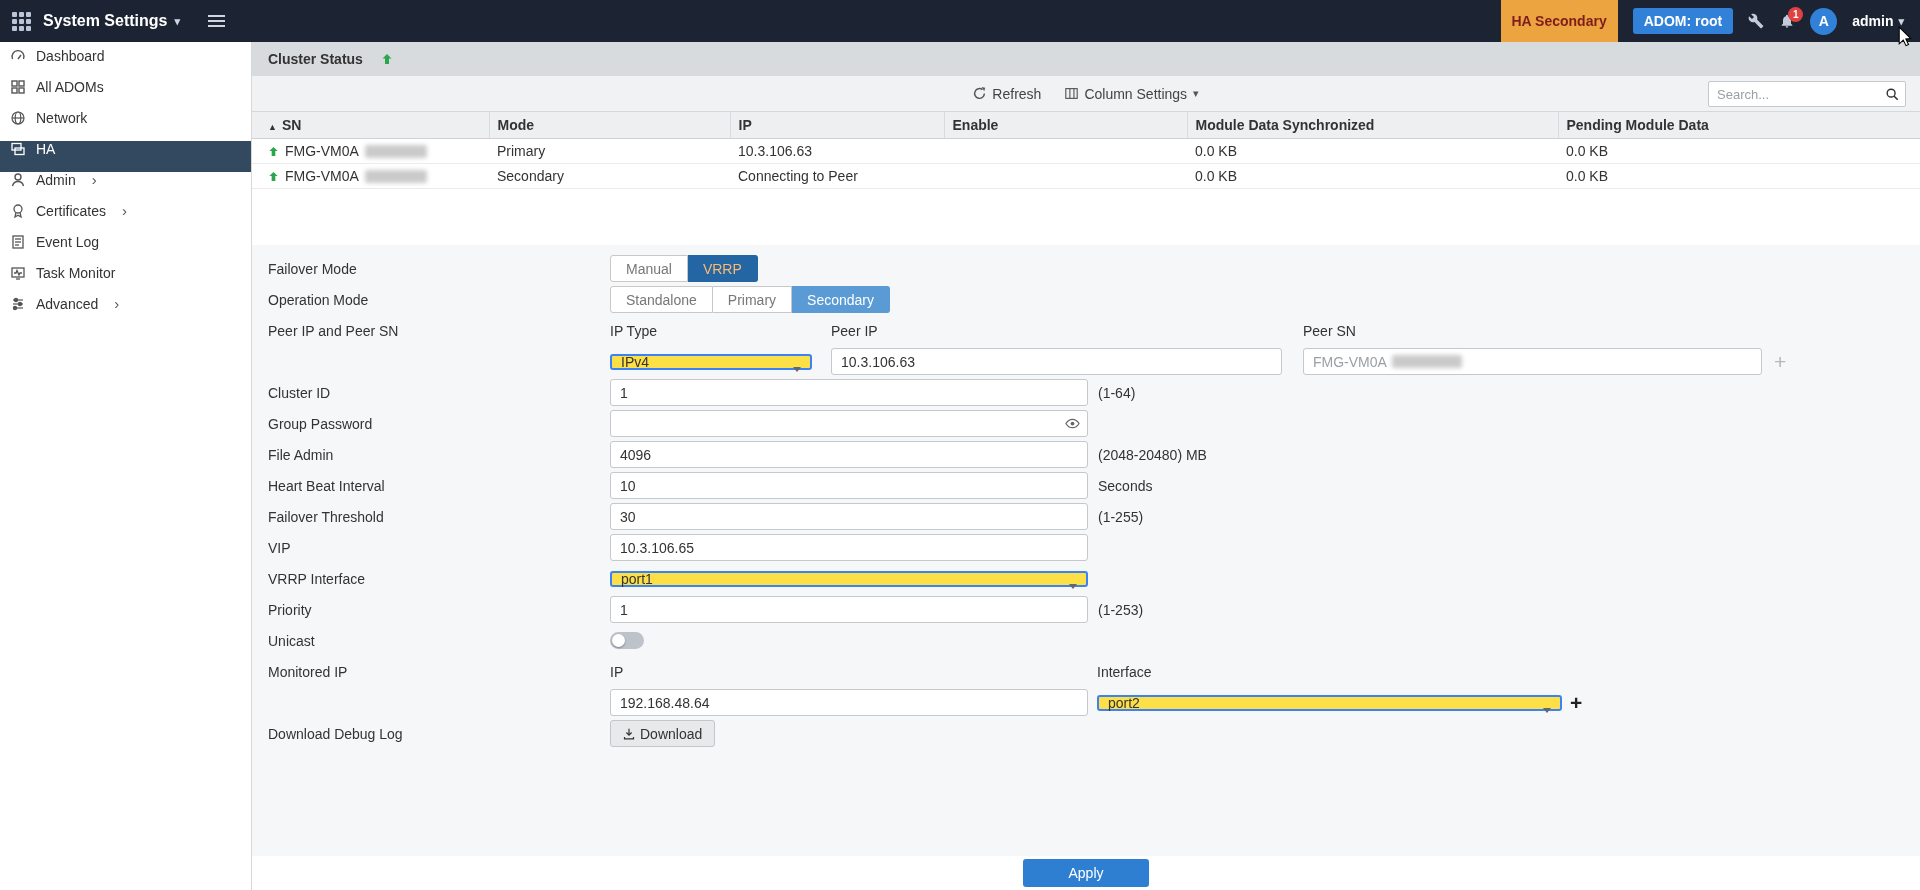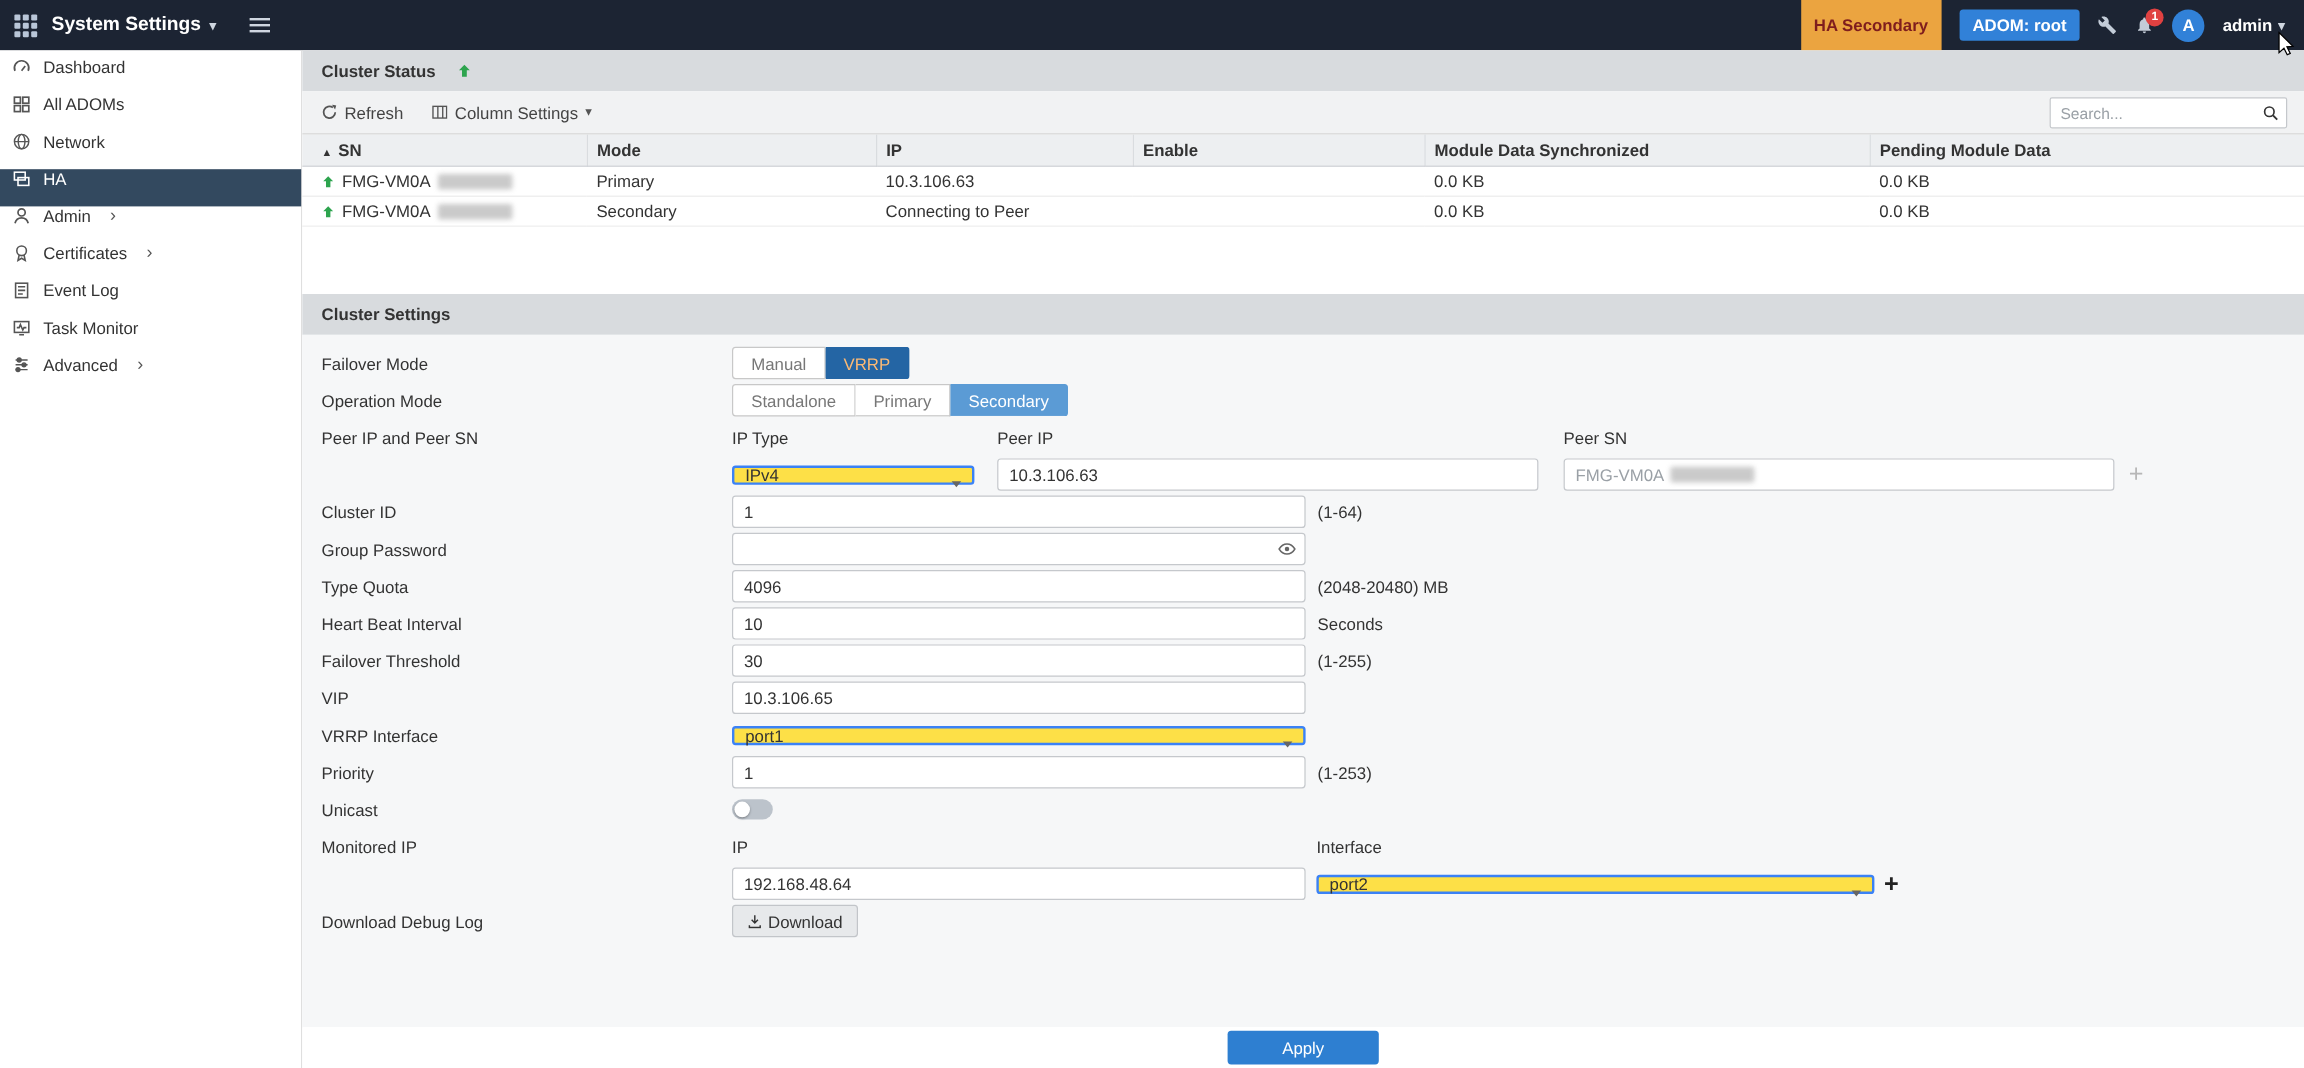--- a/index.html
+++ b/index.html
@@ -30,21 +30,21 @@
   .nav-item { height:31px; display:flex; padding:0 10px; gap:9px; color:#333; cursor:pointer; }
   .nav-icon { width:17px; display:flex; color:#555; flex:none; }
   .nav-item.selected { background:#33495f; color:#fff; }
   .nav-item.selected .nav-icon { color:#fff; }
   .nav-chev { margin-left:7px; color:#555; font-size:15px; line-height:1; }
 
   .content { flex:1; display:flex; flex-direction:column; background:#fff; min-width:0; }
   .sec-header { height:34px; background:#d8dbde; display:flex; align-items:center; padding:0 16px; font-weight:bold; gap:18px; flex:none; }
 
   
-  .toolbar { height:36px; background:#f1f2f3; border-bottom:1px solid #d7d7d7; display:flex; align-items:center; padding:0 16px; gap:24px; position:relative; flex:none; }
+  .toolbar { height:36px; background:#f1f2f3; border-bottom:1px solid #d7d7d7; display:flex; align-items:center; padding:0 16px; gap:24px; position:relative; flex:none;justify-content:center; }
   .tool-btn { display:flex; align-items:center; gap:6px; color:#444; background:none; border:none; font-size:14px; font-family:inherit; cursor:pointer; }
   .search-box { position:absolute; right:14px; top:5px; width:198px; height:26px; background:#fff; border:1px solid #c5c8cc; border-radius:2px; display:flex; align-items:center; }
   .search-box input { flex:1; min-width:0; border:none; outline:none; padding:0 8px; font-size:13px; font-family:inherit; color:#3b82f6; background:transparent; }
   .search-box input::placeholder { color:#9aa0a6; }
   .search-icon { padding-right:6px; display:flex; cursor:pointer; }
 
   
   table { width:100%; border-collapse:collapse; table-layout:fixed; }
   th { background:#edeff1; font-weight:bold; text-align:left; padding:5px 8px; border-right:1px solid #d9dcdf; border-bottom:1px solid #cfd2d6; height:26px; font-size:14px; }
   th:last-child { border-right:none; }
@@ -333,23 +333,20 @@
           <td>Connecting to Peer</td>
           <td></td>
           <td>0.0 KB</td>
           <td>0.0 KB</td>
         </tr>
       </tbody>
     </table>
 
     <div class="table-space"></div>
 
-    <div class="sec-header">
-      <span>Cluster Settings</span>
-    </div>
 
     <div class="form-panel">
 
       <div class="frow">
         <div class="flabel">Failover Mode</div>
         <div class="seg">
           <button class="seg-btn">Manual</button>
           <button class="seg-btn sel-dark">VRRP</button>
         </div>
       </div>
@@ -397,21 +394,21 @@
           <span class="eye">
             <svg width="15" height="15" viewBox="0 0 16 16">
                 <path d="M1 8s2.7-4.5 7-4.5S15 8 15 8s-2.7 4.5-7 4.5S1 8 1 8z" fill="none" stroke="#666" stroke-width="1.3"></path>
                 <circle cx="8" cy="8" r="2" fill="#666"></circle>
               </svg>
           </span>
         </div>
       </div>
 
       <div class="frow">
-        <div class="flabel">Type Quota</div>
+        <div class="flabel">File Admin</div>
         <input class="tinput w-std" value="4096" style="">
         <span class="hint">(2048-20480) MB</span>
       </div>
 
       <div class="frow">
         <div class="flabel">Heart Beat Interval</div>
         <input class="tinput w-std" value="10" style="">
         <span class="hint">Seconds</span>
       </div>
 

